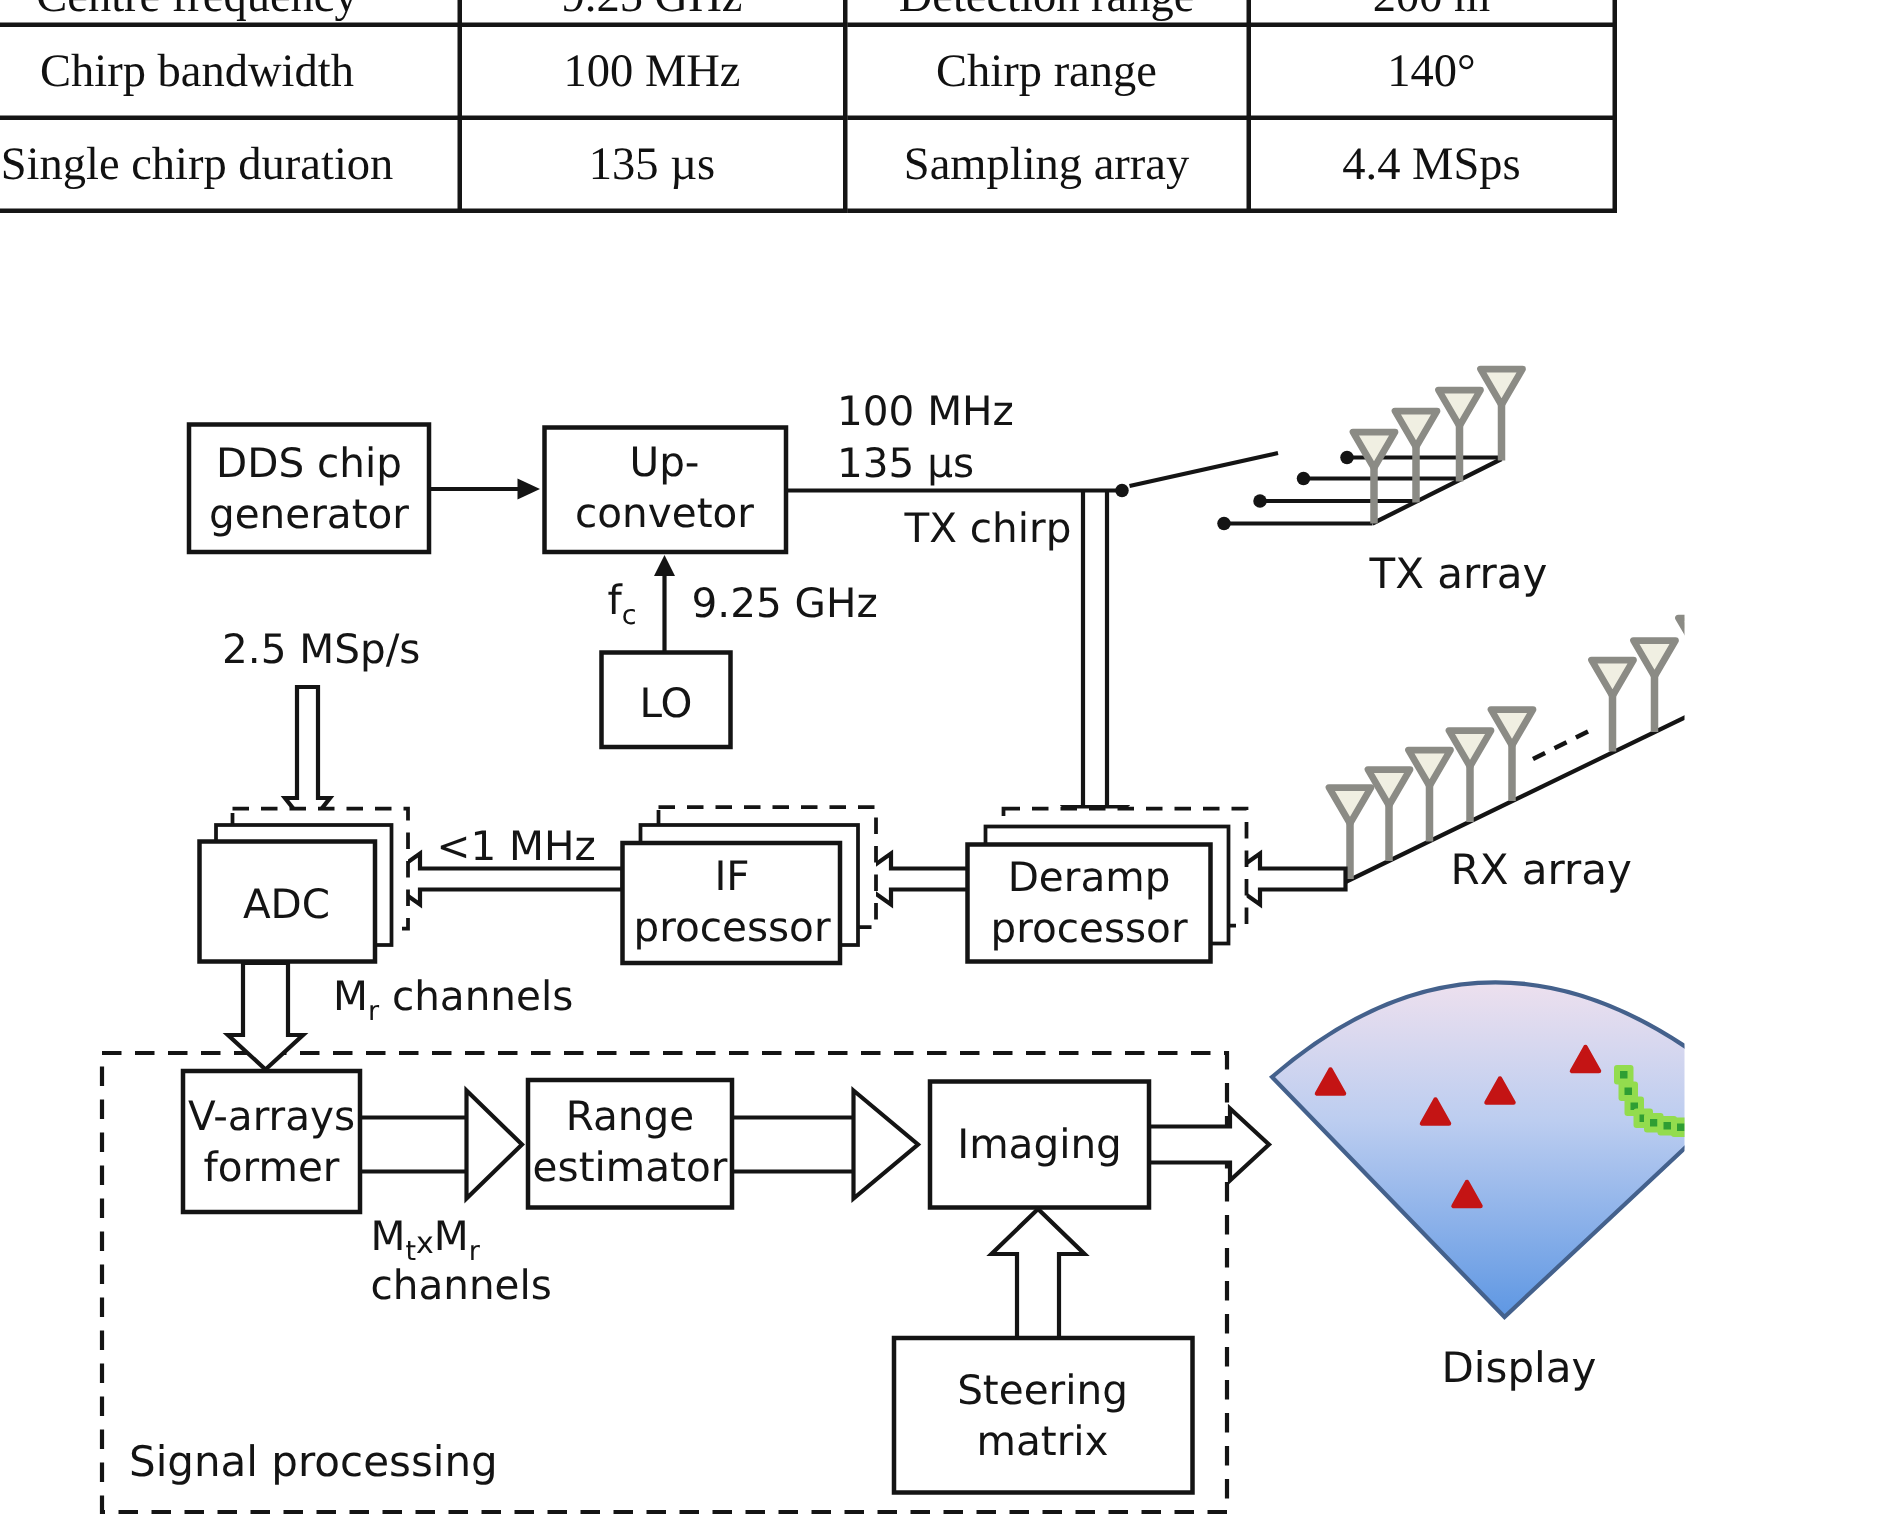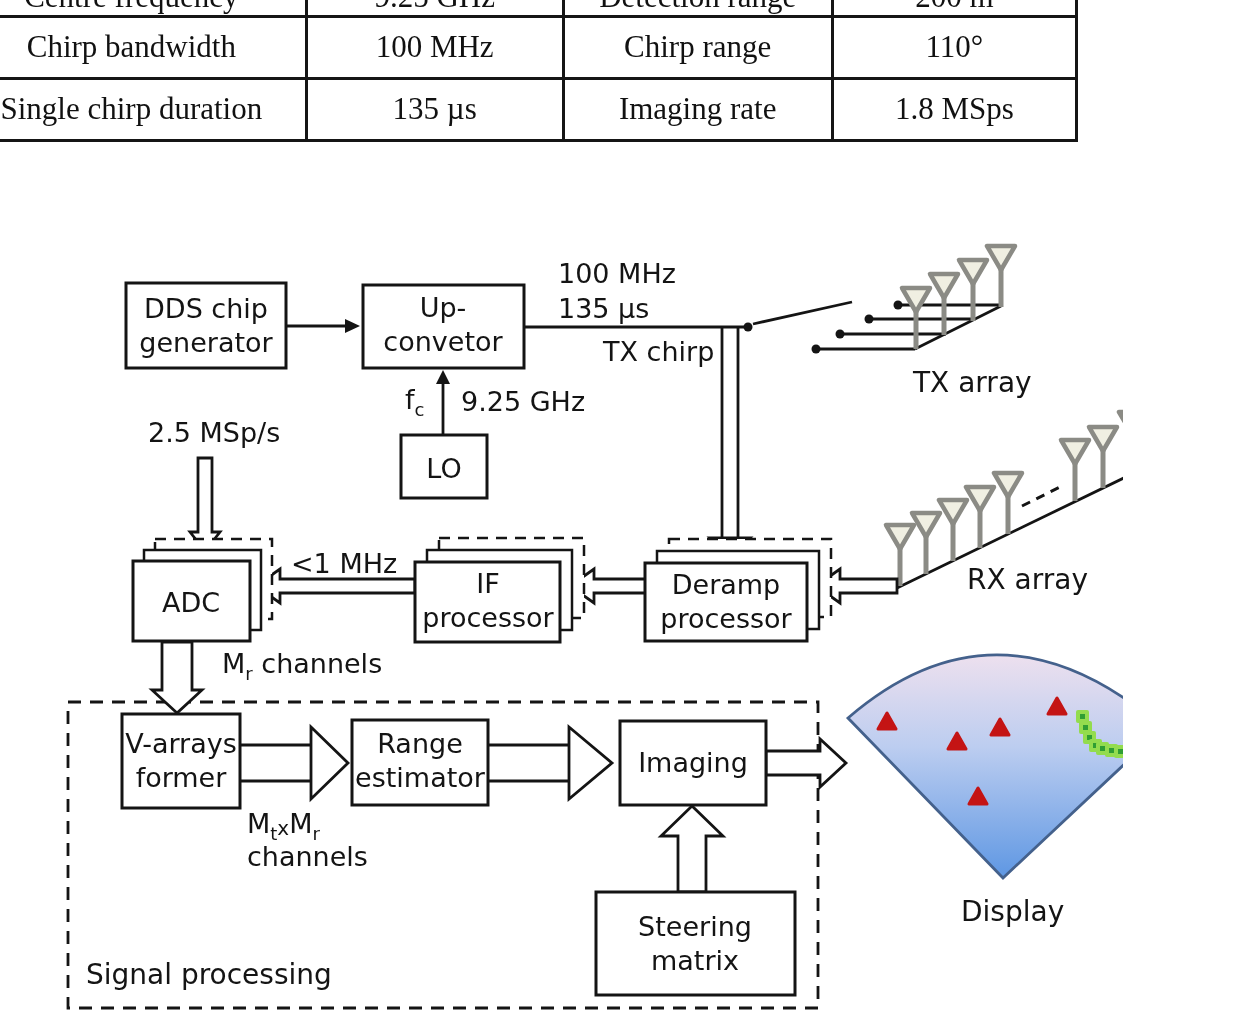--- a/index.html
+++ b/index.html
@@ -51,27 +51,27 @@
         <tr class="r1">
       <td>Centre frequency</td>
       <td>9.25 GHz</td>
       <td>Detection range</td>
       <td>200 m</td>
     </tr>
     <tr class="r2">
       <td>Chirp bandwidth</td>
       <td>100 MHz</td>
       <td>Chirp range</td>
-      <td>110°</td>
+      <td>140°</td>
     </tr>
     <tr class="r3">
       <td>Single chirp duration</td>
       <td>135 µs</td>
-      <td>Imaging rate</td>
-      <td>1.8 MSps</td>
+      <td>Sampling array</td>
+      <td>4.4 MSps</td>
     </tr>
   </tbody>
     </table>
 
   <svg id="diag" width="1257" height="1017" viewBox="0 0 1257 1017">
     <defs>
       <linearGradient id="fanGrad" gradientUnits="userSpaceOnUse" x1="1000" y1="640" x2="1000" y2="878">
         <stop offset="0" stop-color="#f5e3ee"></stop>
         <stop offset="0.45" stop-color="#bccdf0"></stop>
         <stop offset="1" stop-color="#5e97e3"></stop>

